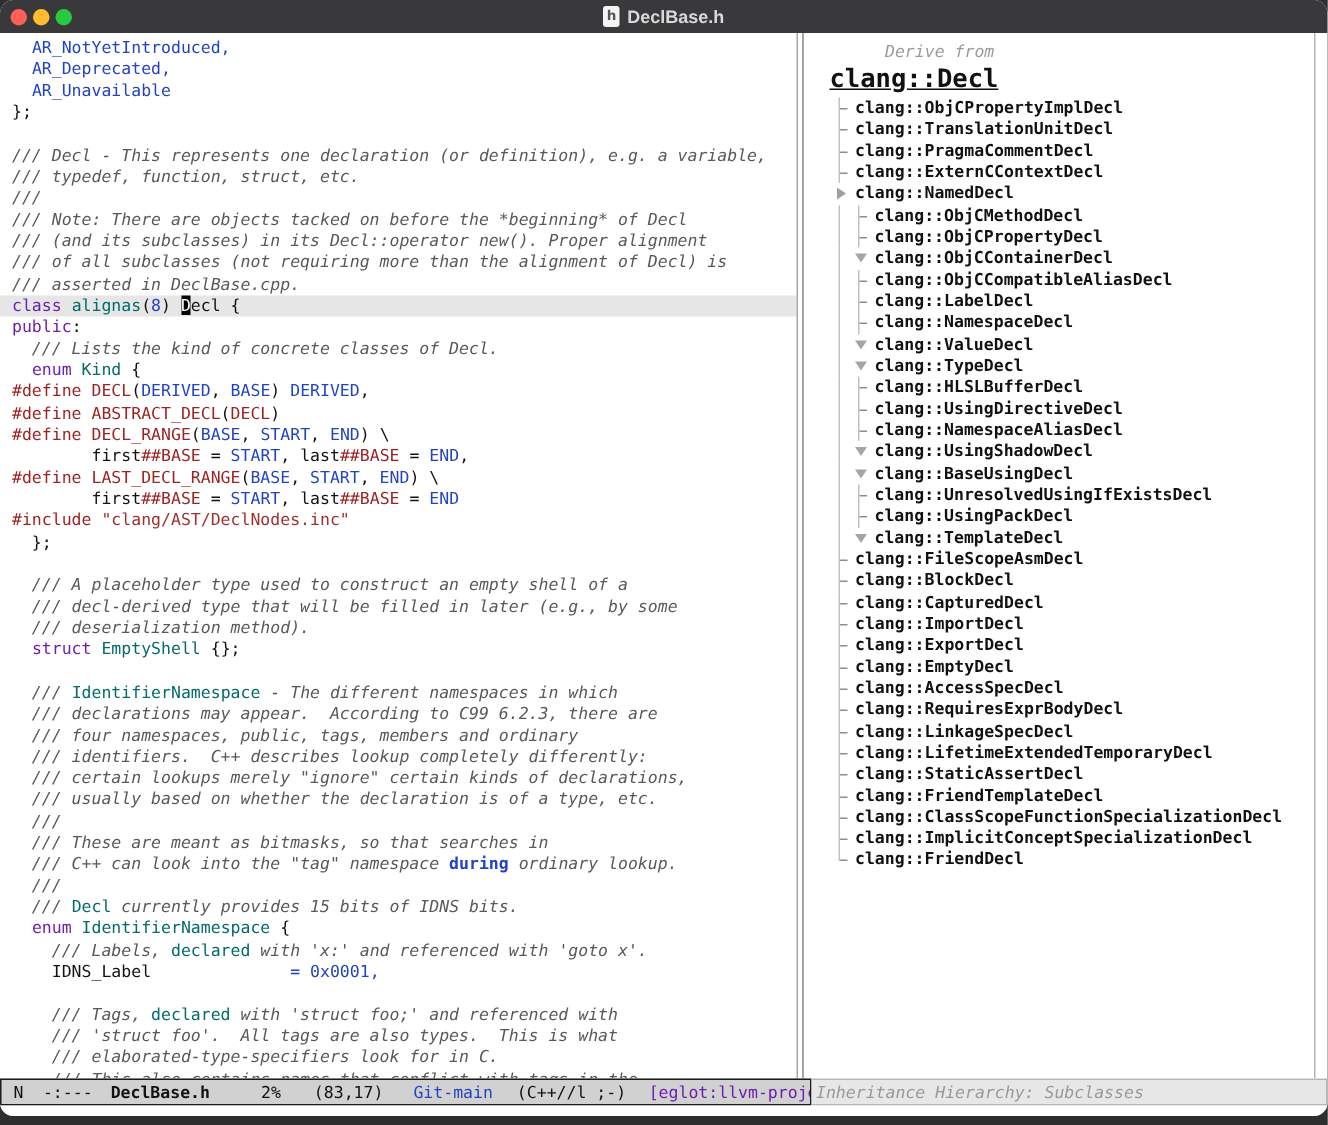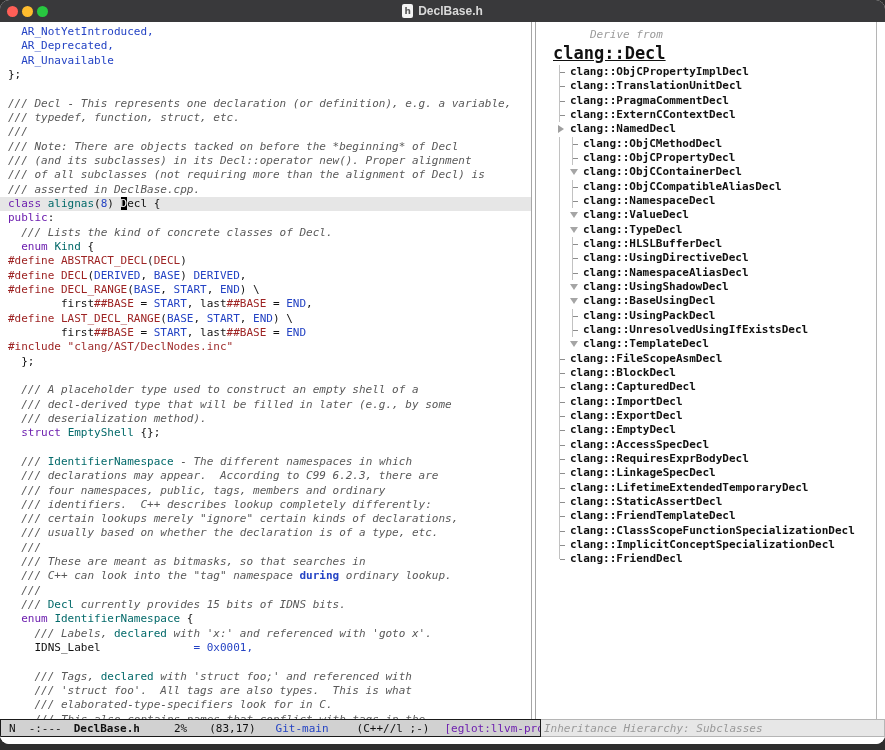--- a/index.html
+++ b/index.html
@@ -49,21 +49,21 @@
   .statusbar{height:18px;flex:none;display:flex;font-size:11px;}
   .ml-left{width:541px;flex:none;background:#d1d1d1;border:1px solid #1a1a1a;box-sizing:border-box;
     display:flex;align-items:center;white-space:pre;color:#111;overflow:hidden;}
   .ml-left .f{flex:none;}
   .f-state{margin-left:8px;}
   .f-flags{margin-left:13px;}
   .f-buffer{margin-left:12px;font-weight:bold;}
   .f-pct{margin-left:34px;}
   .f-pos{margin-left:22px;}
   .f-git{margin-left:20px;color:#2443c4;}
-  .f-mode{margin-left:28px;}
+  .f-mode{margin-left:16px;}
   .f-lsp{margin-left:15px;color:#6d1faf;}
   .ml-right{flex:1;background:#e7e7e7;border:1px solid #b5b5b5;border-left:none;box-sizing:border-box;
     display:flex;align-items:center;color:#999;font-style:italic;padding-left:3px;overflow:hidden;white-space:pre;}
   .echo{height:7px;flex:none;background:#fff;}
 </style>
 </head>
 <body>
 
 <div class="window">
 
@@ -91,22 +91,22 @@
           <div class="line"><span class="sg-c">/// typedef, function, struct, etc.</span></div>
           <div class="line"><span class="sg-c">///</span></div>
           <div class="line"><span class="sg-c">/// Note: There are objects tacked on before the *beginning* of Decl</span></div>
           <div class="line"><span class="sg-c">/// (and its subclasses) in its Decl::operator new(). Proper alignment</span></div>
           <div class="line"><span class="sg-c">/// of all subclasses (not requiring more than the alignment of Decl) is</span></div>
           <div class="line"><span class="sg-c">/// asserted in DeclBase.cpp.</span></div>
           <div class="line hl"><span class="sg-k">class</span><span class="sg-p"> </span><span class="sg-t">alignas</span><span class="sg-p">(</span><span class="sg-b">8</span><span class="sg-p">) </span><span class="sg-cur">D</span><span class="sg-p">ecl {</span></div>
           <div class="line"><span class="sg-k">public</span><span class="sg-p">:</span></div>
           <div class="line"><span class="sg-c">  /// Lists the kind of concrete classes of Decl.</span></div>
           <div class="line"><span class="sg-p">  </span><span class="sg-k">enum</span><span class="sg-p"> </span><span class="sg-t">Kind</span><span class="sg-p"> {</span></div>
+          <div class="line"><span class="sg-r">#define</span><span class="sg-p"> </span><span class="sg-r">DECL</span><span class="sg-p">(</span><span class="sg-b">DERIVED</span><span class="sg-p">, </span><span class="sg-b">BASE</span><span class="sg-p">) </span><span class="sg-b">DERIVED</span><span class="sg-p">,</span></div>
           <div class="line"><span class="sg-r">#define</span><span class="sg-p"> </span><span class="sg-r">ABSTRACT_DECL</span><span class="sg-p">(</span><span class="sg-r">DECL</span><span class="sg-p">)</span></div>
-          <div class="line"><span class="sg-r">#define</span><span class="sg-p"> </span><span class="sg-r">DECL</span><span class="sg-p">(</span><span class="sg-b">DERIVED</span><span class="sg-p">, </span><span class="sg-b">BASE</span><span class="sg-p">) </span><span class="sg-b">DERIVED</span><span class="sg-p">,</span></div>
           <div class="line"><span class="sg-r">#define</span><span class="sg-p"> </span><span class="sg-r">DECL_RANGE</span><span class="sg-p">(</span><span class="sg-b">BASE</span><span class="sg-p">, </span><span class="sg-b">START</span><span class="sg-p">, </span><span class="sg-b">END</span><span class="sg-p">) \</span></div>
           <div class="line"><span class="sg-p">        first</span><span class="sg-r">##BASE</span><span class="sg-p"> = </span><span class="sg-b">START</span><span class="sg-p">, last</span><span class="sg-r">##BASE</span><span class="sg-p"> = </span><span class="sg-b">END</span><span class="sg-p">,</span></div>
           <div class="line"><span class="sg-r">#define</span><span class="sg-p"> </span><span class="sg-r">LAST_DECL_RANGE</span><span class="sg-p">(</span><span class="sg-b">BASE</span><span class="sg-p">, </span><span class="sg-b">START</span><span class="sg-p">, </span><span class="sg-b">END</span><span class="sg-p">) \</span></div>
           <div class="line"><span class="sg-p">        first</span><span class="sg-r">##BASE</span><span class="sg-p"> = </span><span class="sg-b">START</span><span class="sg-p">, last</span><span class="sg-r">##BASE</span><span class="sg-p"> = </span><span class="sg-b">END</span></div>
           <div class="line"><span class="sg-r">#include</span><span class="sg-p"> </span><span class="sg-s">"clang/AST/DeclNodes.inc"</span></div>
           <div class="line"><span class="sg-p">  };</span></div>
           <div class="line"></div>
           <div class="line"><span class="sg-c">  /// A placeholder type used to construct an empty shell of a</span></div>
           <div class="line"><span class="sg-c">  /// decl-derived type that will be filled in later (e.g., by some</span></div>
           <div class="line"><span class="sg-c">  /// deserialization method).</span></div>
@@ -140,30 +140,31 @@
       <div>
           <div class="trow"><span class="m leaf"></span><span class="tlabel">clang::ObjCPropertyImplDecl</span></div>
           <div class="trow"><span class="m leaf"></span><span class="tlabel">clang::TranslationUnitDecl</span></div>
           <div class="trow"><span class="m leaf"></span><span class="tlabel">clang::PragmaCommentDecl</span></div>
           <div class="trow"><span class="m leaf"></span><span class="tlabel">clang::ExternCContextDecl</span></div>
           <div class="trow"><span class="m collapsed"></span><span class="tlabel">clang::NamedDecl</span></div>
           <div class="trow"><span class="m guide"></span><span class="m leaf"></span><span class="tlabel">clang::ObjCMethodDecl</span></div>
           <div class="trow"><span class="m guide"></span><span class="m leaf"></span><span class="tlabel">clang::ObjCPropertyDecl</span></div>
           <div class="trow"><span class="m guide"></span><span class="m expanded"></span><span class="tlabel">clang::ObjCContainerDecl</span></div>
           <div class="trow"><span class="m guide"></span><span class="m leaf"></span><span class="tlabel">clang::ObjCCompatibleAliasDecl</span></div>
+          <div class="trow"><span class="m guide"></span><span class="m leaf"></span><span class="tlabel">clang::LabelDecl</span></div>
           <div class="trow"><span class="m guide"></span><span class="m leaf"></span><span class="tlabel">clang::NamespaceDecl</span></div>
           <div class="trow"><span class="m guide"></span><span class="m expanded"></span><span class="tlabel">clang::ValueDecl</span></div>
           <div class="trow"><span class="m guide"></span><span class="m expanded"></span><span class="tlabel">clang::TypeDecl</span></div>
           <div class="trow"><span class="m guide"></span><span class="m leaf"></span><span class="tlabel">clang::HLSLBufferDecl</span></div>
           <div class="trow"><span class="m guide"></span><span class="m leaf"></span><span class="tlabel">clang::UsingDirectiveDecl</span></div>
           <div class="trow"><span class="m guide"></span><span class="m leaf"></span><span class="tlabel">clang::NamespaceAliasDecl</span></div>
           <div class="trow"><span class="m guide"></span><span class="m expanded"></span><span class="tlabel">clang::UsingShadowDecl</span></div>
           <div class="trow"><span class="m guide"></span><span class="m expanded"></span><span class="tlabel">clang::BaseUsingDecl</span></div>
+          <div class="trow"><span class="m guide"></span><span class="m leaf"></span><span class="tlabel">clang::UnresolvedUsingIfExistsDecl</span></div>
           <div class="trow"><span class="m guide"></span><span class="m leaf"></span><span class="tlabel">clang::UsingPackDecl</span></div>
-          <div class="trow"><span class="m guide"></span><span class="m leaf"></span><span class="tlabel">clang::UnresolvedUsingIfExistsDecl</span></div>
           <div class="trow"><span class="m guide"></span><span class="m expanded"></span><span class="tlabel">clang::TemplateDecl</span></div>
           <div class="trow"><span class="m leaf"></span><span class="tlabel">clang::FileScopeAsmDecl</span></div>
           <div class="trow"><span class="m leaf"></span><span class="tlabel">clang::BlockDecl</span></div>
           <div class="trow"><span class="m leaf"></span><span class="tlabel">clang::CapturedDecl</span></div>
           <div class="trow"><span class="m leaf"></span><span class="tlabel">clang::ImportDecl</span></div>
           <div class="trow"><span class="m leaf"></span><span class="tlabel">clang::ExportDecl</span></div>
           <div class="trow"><span class="m leaf"></span><span class="tlabel">clang::EmptyDecl</span></div>
           <div class="trow"><span class="m leaf"></span><span class="tlabel">clang::AccessSpecDecl</span></div>
           <div class="trow"><span class="m leaf"></span><span class="tlabel">clang::RequiresExprBodyDecl</span></div>
           <div class="trow"><span class="m leaf"></span><span class="tlabel">clang::LinkageSpecDecl</span></div>

